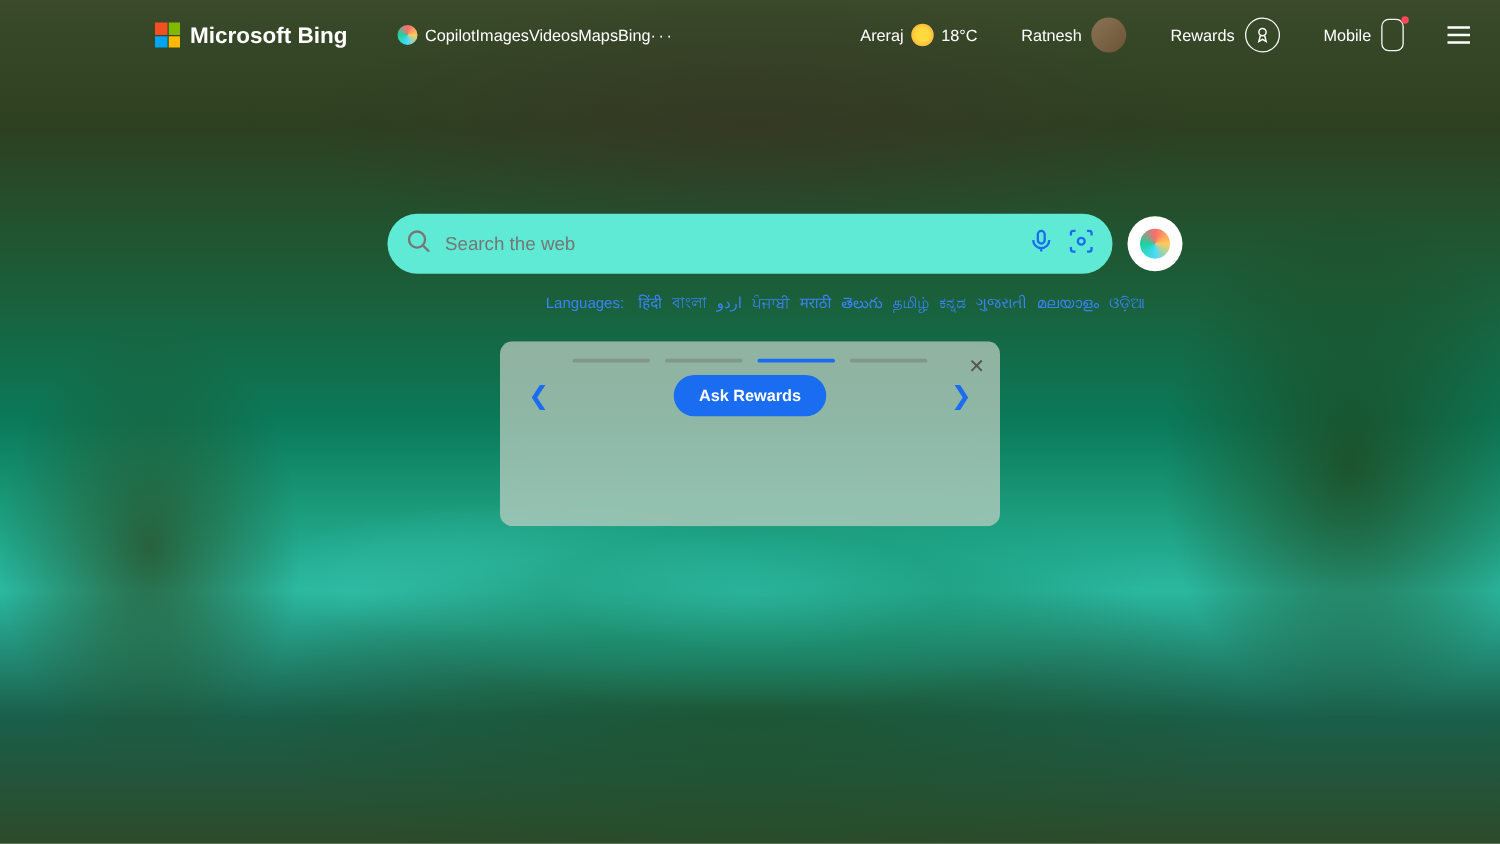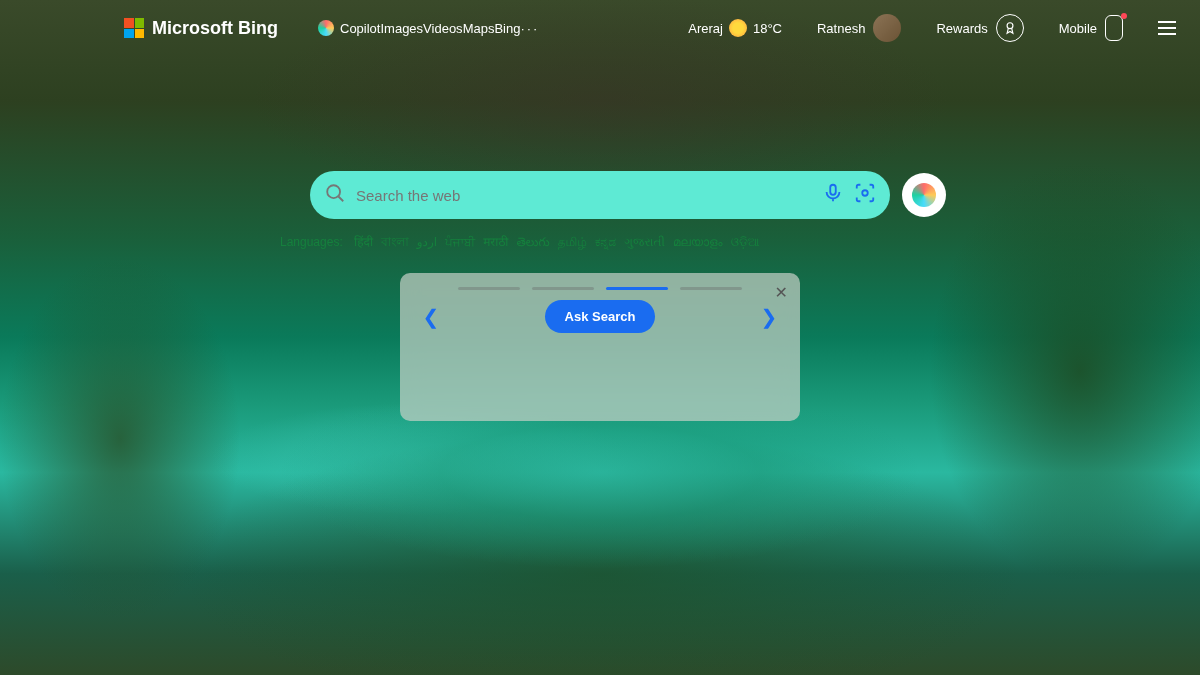--- a/index.html
+++ b/index.html
@@ -43,21 +43,21 @@
 
 .search-container { position: relative; z-index: 10; margin: 115px auto 0; width: 580px; }
 .search-bar { display: flex; align-items: center; background: #5eead4; border-radius: 26px; height: 48px; padding: 0 14px; gap: 10px; }
 .search-icon svg { width: 22px; height: 22px; stroke: #767676; }
 .search-input { flex: 1; border: none; outline: none; font-size: 15px; color: #444; background: transparent; }
 .search-input::placeholder { color: #767676; }
 .mic-icon svg, .lens-icon svg { width: 22px; height: 22px; }
 .copilot-bubble { position: absolute; right: -56px; top: 2px; width: 44px; height: 44px; border-radius: 50%; background: #fff; display:flex;align-items:center;justify-content:center; }
 .copilot-bubble .copilot-dot { width: 24px; height: 24px; }
 
-.languages { position: relative; z-index: 10; margin: 14px auto 0; width: 640px; text-align: left; color: #15803d; font-size: 12px; }
+.languages { position: relative; z-index: 10; margin: 14px auto 0; width: 640px; text-align: right; color: #3b82f6; font-size: 12px; }
 .lang-label { margin-right: 4px; }
 .lang-item { margin: 0 4px; cursor: pointer; }
 
 .card {
   position: relative; z-index: 10; margin: 20px auto 0; width: 400px; height: 148px;
   background: rgba(200,210,200,0.7); backdrop-filter: blur(10px);
   border-radius: 10px; padding: 14px 18px 18px;
 }
 .card-progress { display: flex; gap: 12px; justify-content: center; margin-bottom: 10px; }
 .prog-seg { width: 62px; height: 3px; background: rgba(100,100,100,0.35); border-radius: 2px; }
@@ -162,17 +162,17 @@
   <div class="card-progress" id="prog">
       <div class="prog-seg"></div>
       <div class="prog-seg"></div>
       <div class="prog-seg active"></div>
       <div class="prog-seg"></div>
     </div>
   <span class="card-close">✕</span>
   <div class="card-body">
     <span class="chev">❮</span>
     <div class="card-center">
-      <button class="ask-btn">Ask Search</button>
+      <button class="ask-btn">Ask Rewards</button>
     </div>
     <span class="chev">❯</span>
   </div>
 </div>
 
 </body></html>

